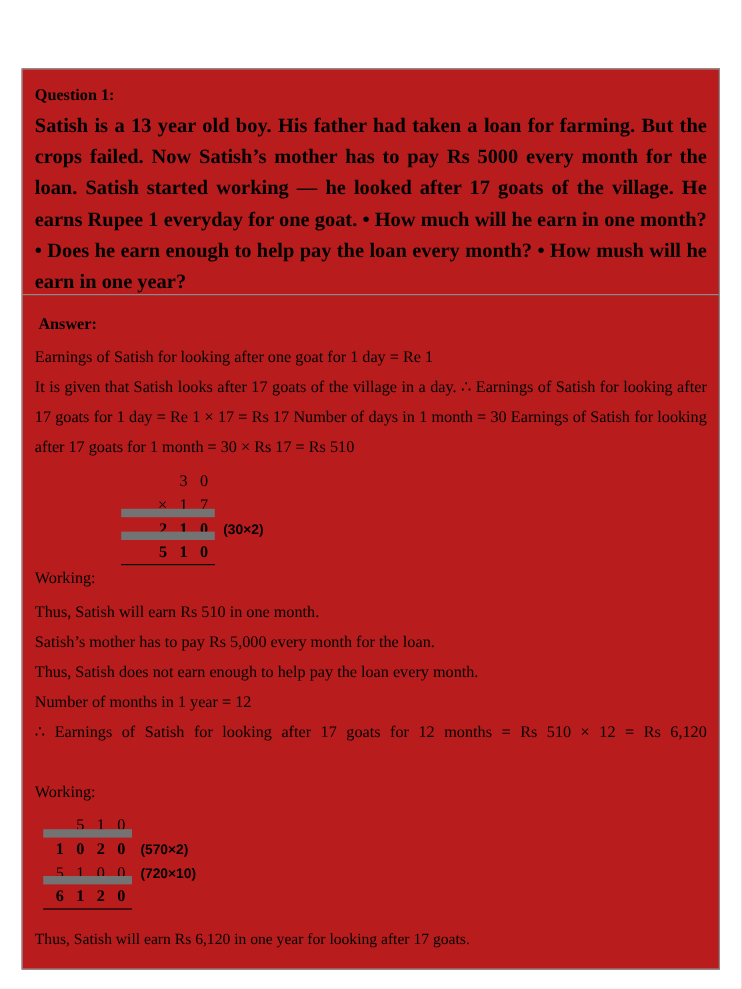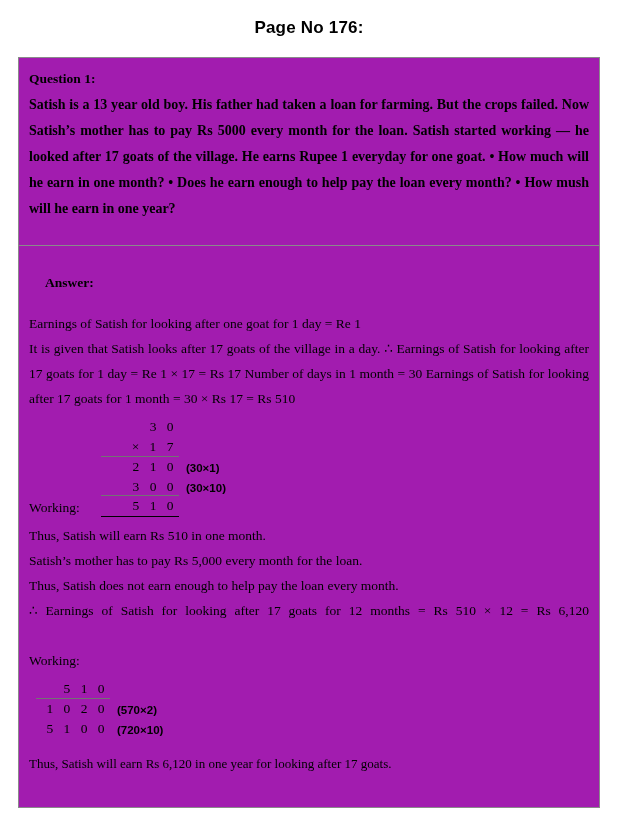--- a/index.html
+++ b/index.html
@@ -30,51 +30,51 @@
     margin: 0;
   }
   .qa-box {
     position: absolute;
     left: 18px;
     top: 57px;
     width: 582px;
     height: 751px;
     box-sizing: border-box;
     border: 1px solid #8a8a8a;
-    background: #a21caf;
+    background: #b91c1c;
   }
   .question-section {
     box-sizing: border-box;
     padding: 8px 10px 10px 10px;
     border-bottom: 1px solid #8a8a8a;
     height: 188px;
   }
   .q-label {
     font-weight: bold;
     font-size: 13.5px;
     line-height: 26px;
     margin: 0 0 0 0;
   }
   .q-body {
     font-weight: bold;
-    font-size: 14px;
+    font-size: 17px;
     line-height: 26px;
     text-align: justify;
     text-justify: inter-word;
     margin: 0;
   }
   .answer-section {
     box-sizing: border-box;
     padding: 8px 10px 10px 10px;
   }
   .a-label {
     font-weight: bold;
     font-size: 13.5px;
     line-height: 25px;
-    margin: 16px;
+    margin: 3px;
   }
   .a-line {
     font-size: 13.5px;
     line-height: 25px;
     margin: 0;
   }
   .a-line.justify {
     text-align: justify;
     text-justify: inter-word;
   }
@@ -115,21 +115,22 @@
     height: 20px;
   }
   .digits {
     letter-spacing: 3.5px;
     text-align: right;
     padding-right: 2px;
     font-size: 13.5px;
     white-space: pre;
   }
   .rule-top {
-    border-top: 1px solid #737373;
+    border-top: 7px solid #737373;
+    font-weight: bold;
   }
   .note {
     font-family: "Liberation Sans", sans-serif;
     font-weight: bold;
     font-size: 11.5px;
     margin-left: 7px;
     white-space: nowrap;
     line-height: 18px;
   }
   .block1 {
@@ -146,21 +147,20 @@
     font-size: 13px;
     line-height: 25px;
     margin: 8px 0 0 0;
   }
 </style>
 </head>
 <body>
 
 <div class="page">
 
-  <h1 class="page-title">Page No 176:</h1>
 
   <div class="qa-box">
 
     <div class="question-section">
       <div class="q-label">Question 1:</div>
       <p class="q-body">Satish is a 13 year old boy. His father had taken a loan for farming. But the crops failed. Now Satish’s mother has to pay Rs 5000 every month for the loan. Satish started working — he looked after 17 goats of the village. He earns Rupee 1 everyday for one goat. • How much will he earn in one month? • Does he earn enough to help pay the loan every month? • How mush will he earn in one year?</p>
     </div>
 
     <div class="answer-section">
       <div class="a-label">Answer:</div>
@@ -173,54 +173,54 @@
         <div class="mult block1">
           <div class="mult-rows">
             <div class="mrow">
               <span class="digits">3 0</span>
             </div>
             <div class="mrow">
               <span class="digits">× 1 7</span>
             </div>
             <div class="mrow">
               <span class="digits rule-top">2 1 0</span>
-              <span class="note">(30×1)</span>
-            </div>
-            <div class="mrow">
-              <span class="digits">3 0 0</span>
-              <span class="note">(30×10)</span>
+              <span class="note">(30×2)</span>
             </div>
             <div class="mrow">
               <span class="digits rule-top" style="border-bottom:1px solid #000;">5 1 0</span>
             </div>
           </div>
         </div>
       </div>
 
       <p class="a-line">Thus, Satish will earn Rs 510 in one month.</p>
       <p class="a-line">Satish’s mother has to pay Rs 5,000 every month for the loan.</p>
       <p class="a-line">Thus, Satish does not earn enough to help pay the loan every month.</p>
+      <p class="a-line">Number of months in 1 year = 12</p>
 
       <p class="a-line justify-all">∴ Earnings of Satish for looking after 17 goats for 12 months = Rs 510 × 12 = Rs 6,120</p>
 
       <div class="a-line">Working:</div>
 
       <div class="mult block2">
         <div class="mult-rows">
           <div class="mrow">
             <span class="digits">5 1 0</span>
           </div>
           <div class="mrow">
             <span class="digits rule-top">1 0 2 0</span>
             <span class="note">(570×2)</span>
           </div>
           <div class="mrow">
             <span class="digits">5 1 0 0</span>
             <span class="note">(720×10)</span>
           </div>
+          <div class="mrow">
+            <span class="digits rule-top" style="border-bottom:1px solid #000;">6 1 2 0</span>
+          </div>
         </div>
       </div>
 
       <p class="final-line">Thus, Satish will earn Rs 6,120 in one year for looking after 17 goats.</p>
     </div>
 
   </div>
 </div>
 
 </body></html>

